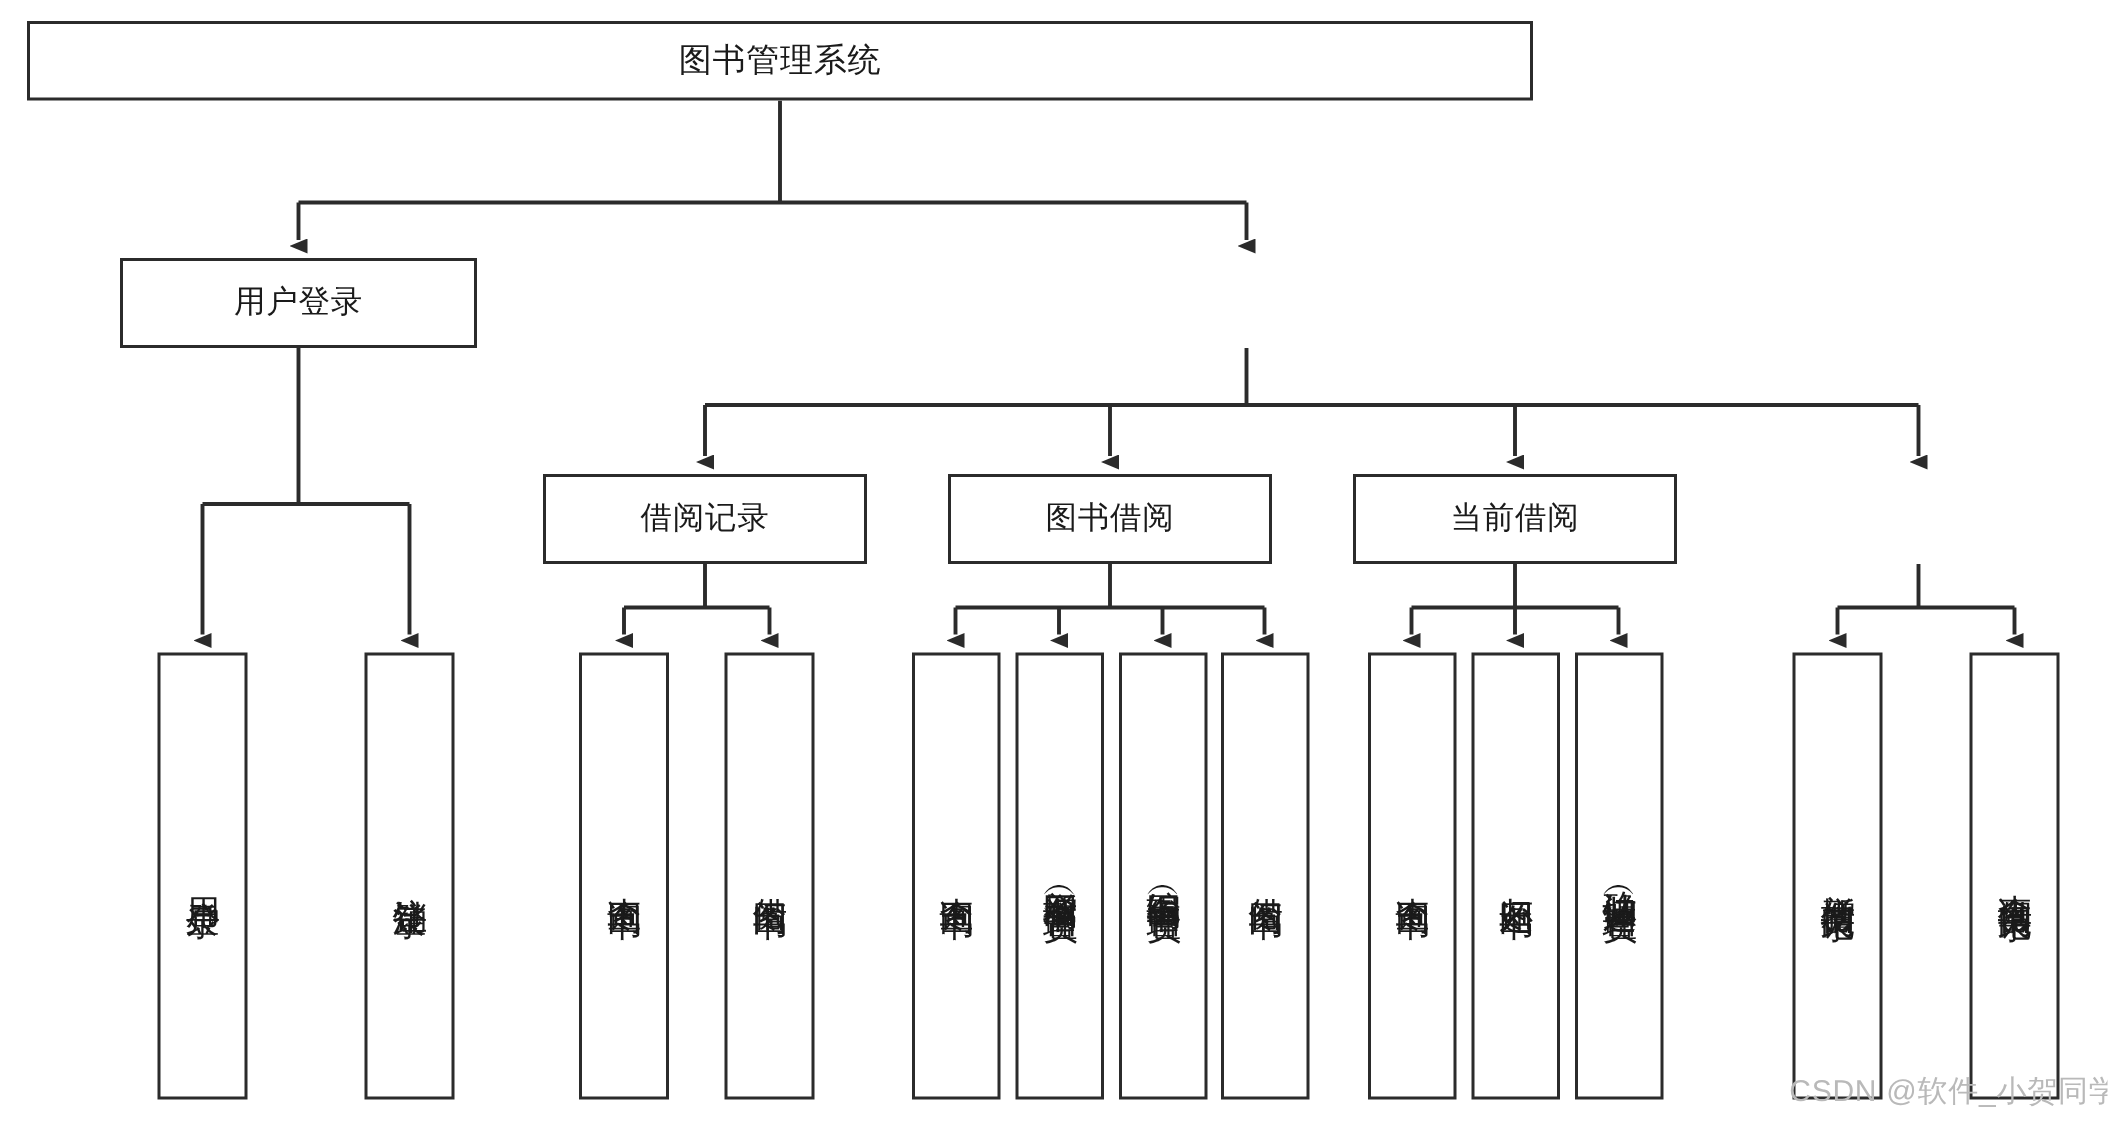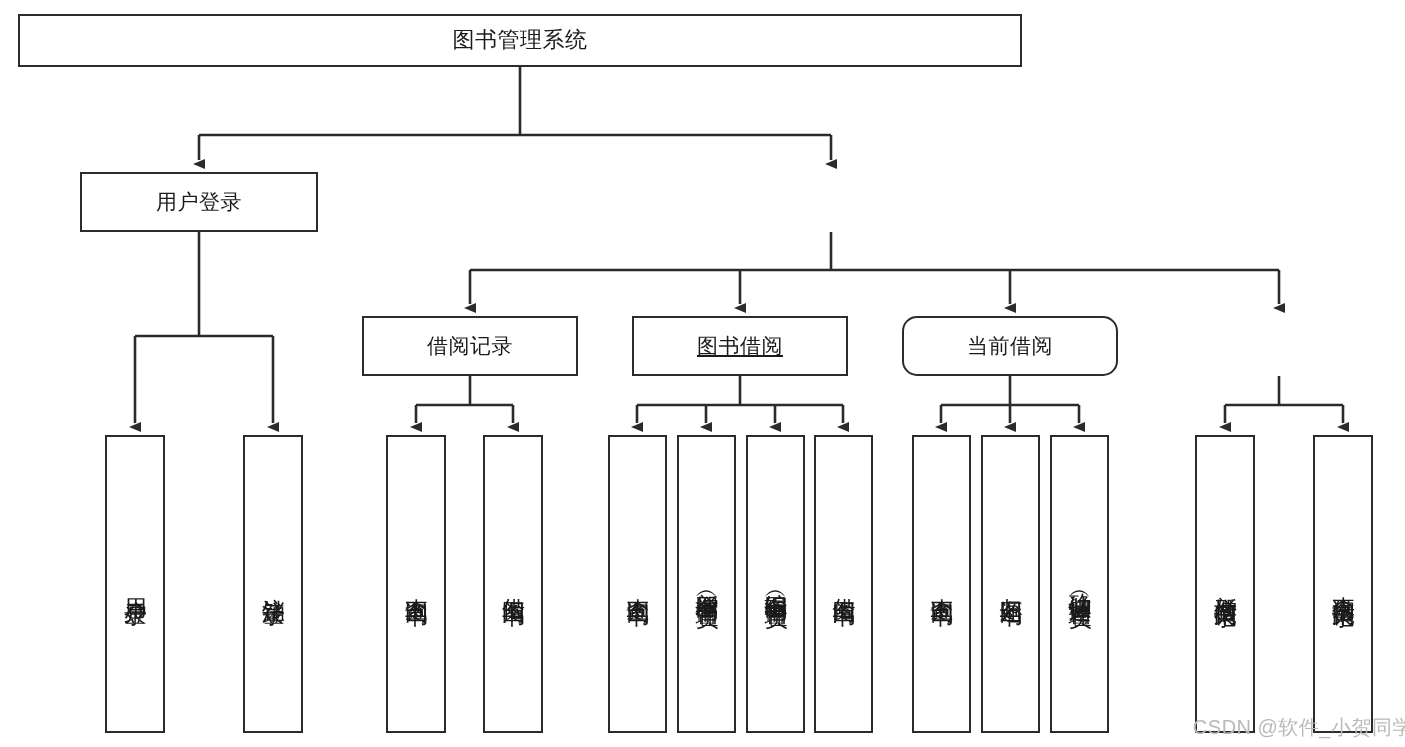--- a/index.html
+++ b/index.html
@@ -133,24 +133,24 @@
     <span class="label">图书管理系统</span>
   </div>
 
   <div class="node horiz" style="left:80px; top:172px; width:238px; height:60px;">
     <span class="label">用户登录</span>
   </div>
 
   <div class="node horiz" style="left:362px; top:316px; width:216px; height:60px;">
     <span class="label">借阅记录</span>
   </div>
-  <div class="node horiz" style="left:632px; top:316px; width:216px; height:60px;text-decoration:underline;">
+  <div class="node horiz" style="left:632px; top:316px; width:216px; height:60px;">
     <span class="label">图书借阅</span>
   </div>
-  <div class="node horiz" style="left:902px; top:316px; width:216px; height:60px;border-radius:15px;">
+  <div class="node horiz" style="left:902px; top:316px; width:216px; height:60px;">
     <span class="label">当前借阅</span>
   </div>
 
   <div class="node vert" style="left:105px; top:435px; width:60px; height:298px;">
     <span class="label">用户登录</span>
   </div>
   <div class="node vert" style="left:243px; top:435px; width:60px; height:298px;">
     <span class="label">注销登录</span>
   </div>
   <div class="node vert" style="left:386px; top:435px; width:60px; height:298px;">

